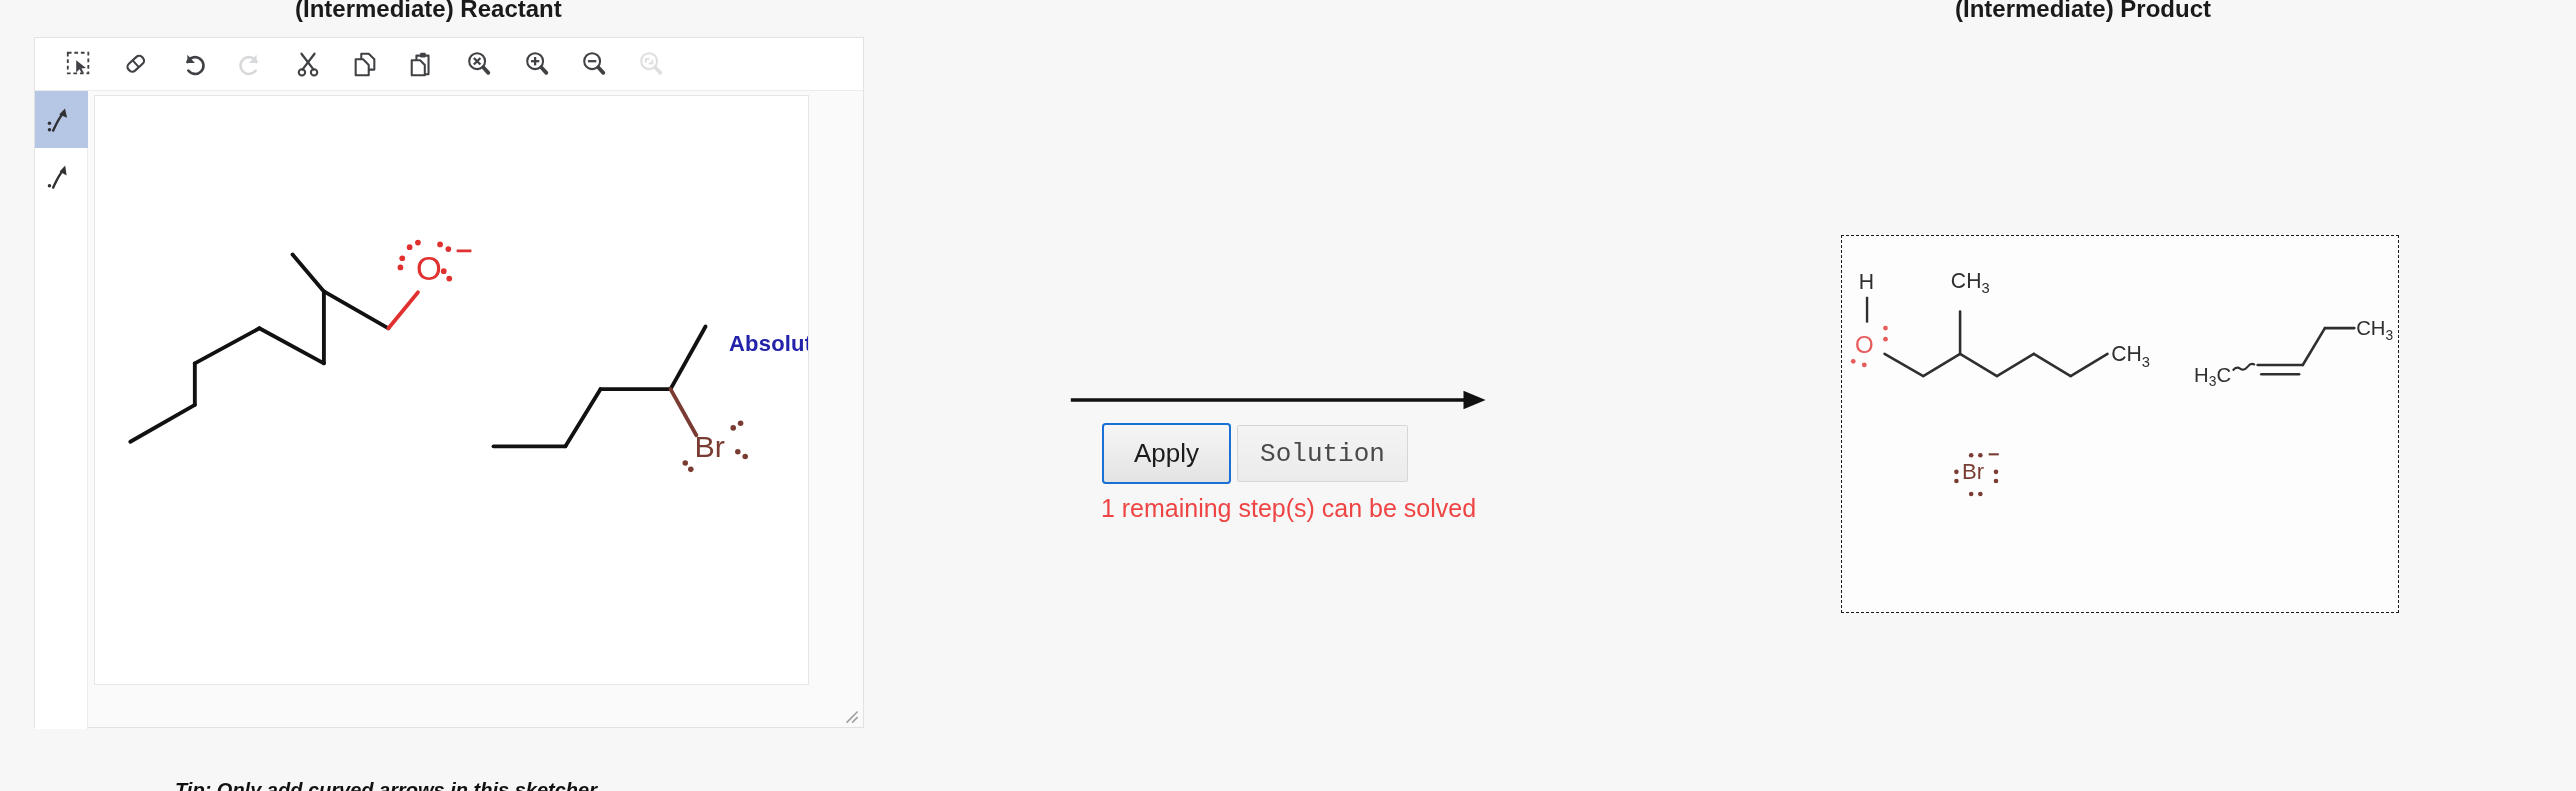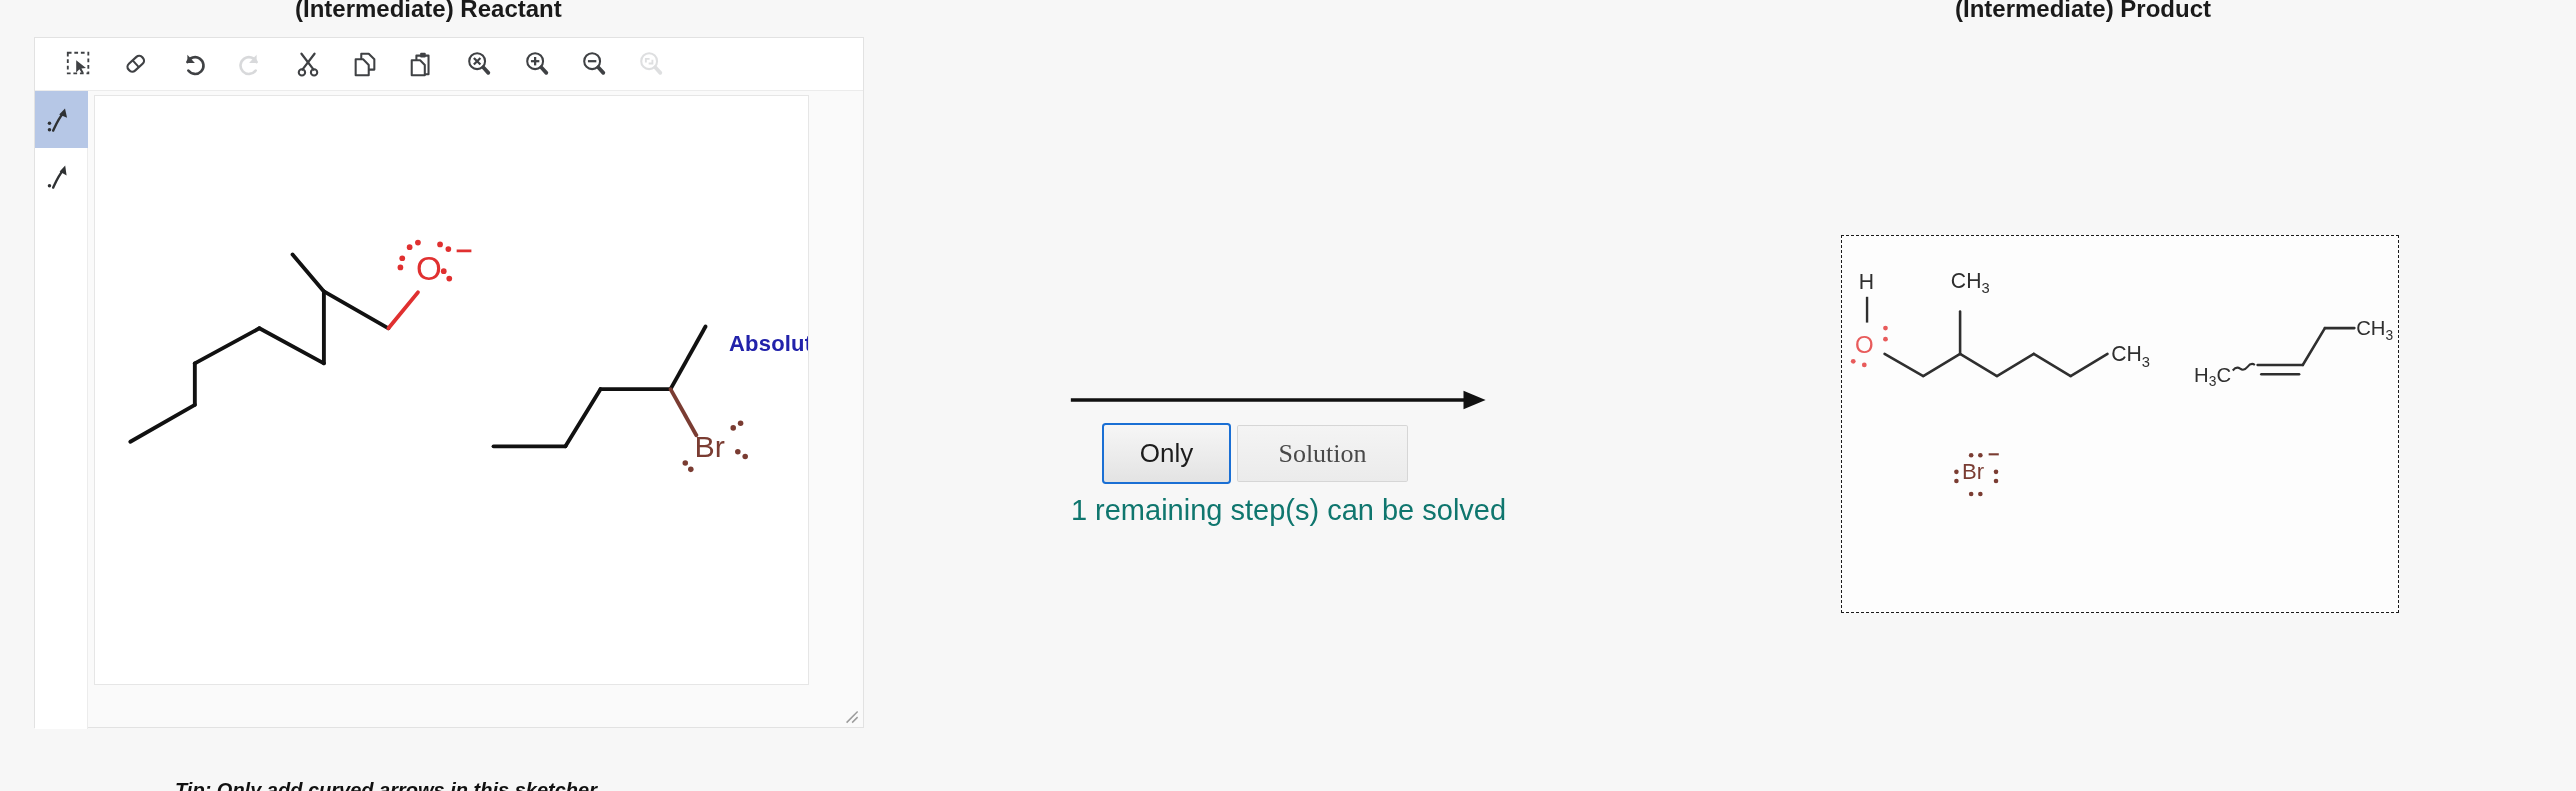--- a/index.html
+++ b/index.html
@@ -117,28 +117,28 @@
     cursor:pointer;
     box-sizing:border-box;
   }
   #solution-button{
     position:absolute;left:168px;top:148px;
     width:171px;height:57px;
     background:linear-gradient(#f4f4f4,#ebebeb);
     border:0.9px solid #d6d6d6;
     border-radius:1.8px;
     font-size:26px;color:#494949;
-    font-family:Liberation Serif, serif;
+    font-family:Liberation Mono, monospace;
     cursor:pointer;
     box-sizing:border-box;
   }
   #remaining-steps{
     position:absolute;left:-11px;top:217px;
     width:461px;text-align:center;
-    font-size:29px;color:#0f766e;
+    font-size:25px;color:#ef4444;
     white-space:nowrap;
   }
 
   
   #product-panel{
     position:absolute;left:1841px;top:235px;
     width:558px;height:378px;
     border:1.8px dashed #1a1a1a;
     background:#fdfdfd;
     box-sizing:border-box;
@@ -322,21 +322,21 @@
 <div id="sketcher-tip">Tip: Only add curved arrows in this sketcher.</div>
 
 <div id="center-panel">
 
 
   <svg id="reaction-arrow" viewBox="0 0 460 30">
     <line x1="2" y1="15" x2="432" y2="15" stroke="#111111" stroke-width="4"></line>
     <path d="M428 5 L452 15 L428 25 Z" fill="#111111"></path>
   </svg>
 
-  <button id="hint-button">Only</button>
+  <button id="hint-button">Apply</button>
 
   <button id="solution-button">Solution</button>
 
   <div id="remaining-steps">1 remaining step(s) can be solved</div>
 </div>
 
 <div id="product-panel">
   <svg width="554" height="374" viewBox="0 0 601 406" style="position:absolute;left:0;top:0;">
 
     <text x="18" y="58" font-family="Liberation Sans, sans-serif" font-size="23" fill="#2f2f2f">H</text>

